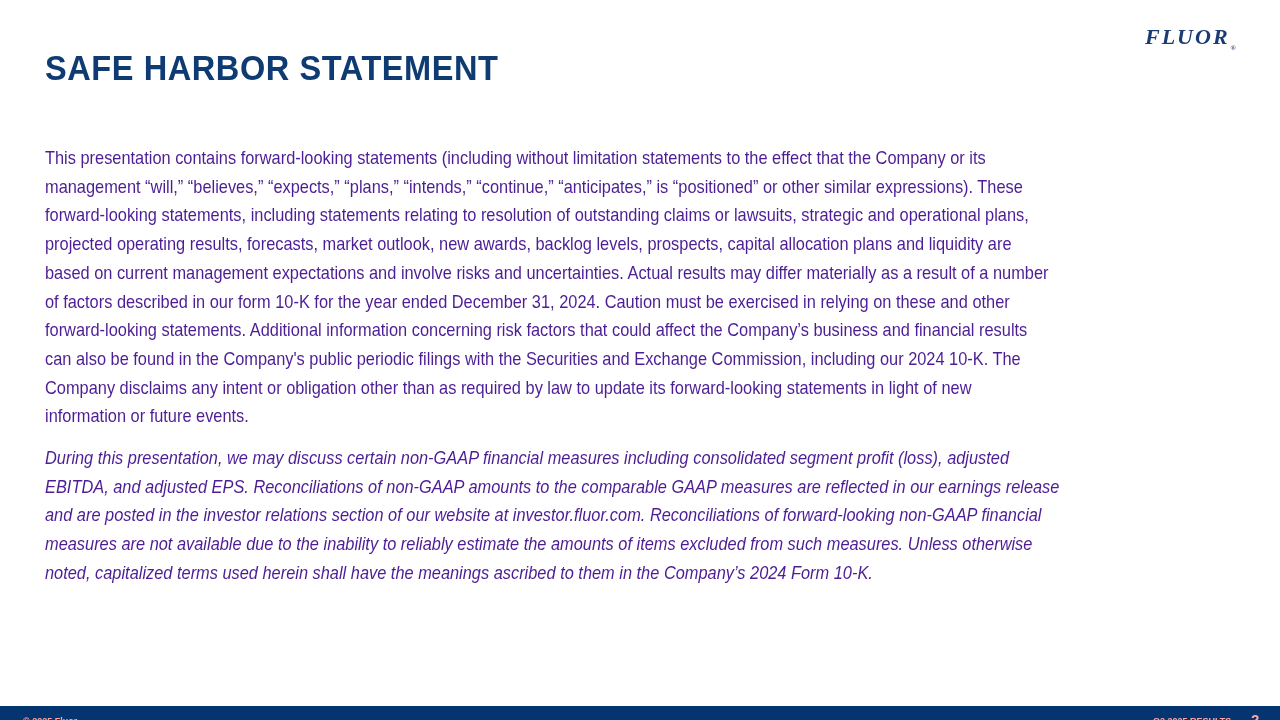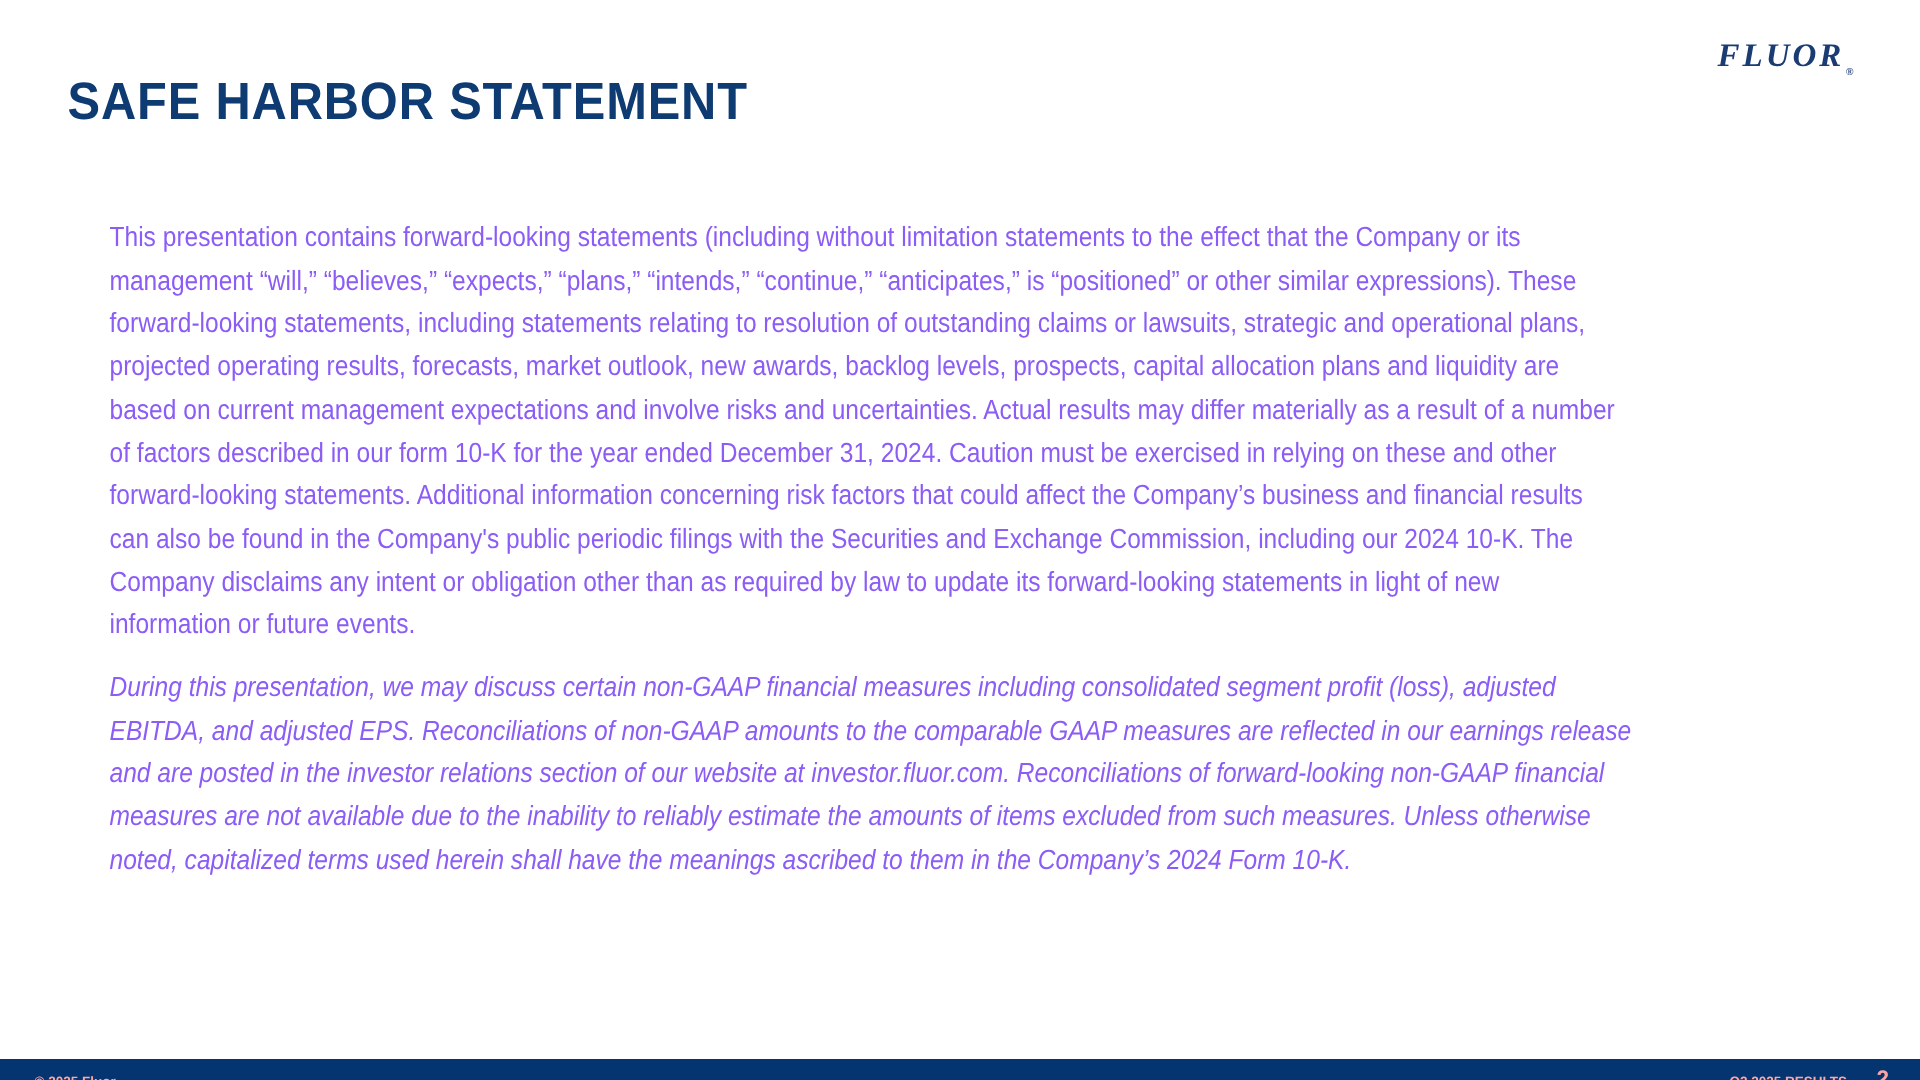--- a/index.html
+++ b/index.html
@@ -1,20 +1,20 @@
 <!DOCTYPE html>
 <html><head>
   <meta charset="utf-8">
   <style>
     html, body { margin:0; padding:0; }
     body { width:1280px; height:720px; position:relative; background:#ffffff; overflow:hidden; font-family:"Liberation Sans", sans-serif; }
     .logo { position:absolute; left:1145px; top:24px; font-family:Liberation Serif, serif; font-weight:bold; font-style:italic; font-size:22px; letter-spacing:2px; color:#1b3c73; }
     .logo .reg { font-size:7px; font-style:normal; letter-spacing:0; vertical-align:-6px; margin-left:1px; }
     .title { position:absolute; left:45px; top:48px; margin:0; font-family:"Liberation Sans", sans-serif; font-weight:bold; font-size:35px; letter-spacing:0.6px; color:#0f3b73; transform:scaleX(0.93); transform-origin:left top; white-space:nowrap; }
-    .body { position:absolute; left:45px; top:144px; width:1200px; color:#8b5cf6;margin-left:28px; }
+    .body { position:absolute; left:45px; top:144px; width:1200px; color:#4c1d95; }
     .para { margin:0; }
     .para + .para { margin-top:13px;font-style:italic; }
     .line { display:block; font-size:18.5px; line-height:28.7px; white-space:nowrap; transform:scaleX(0.885); transform-origin:left center; }
     .footer { position:absolute; left:0; top:706px; width:1280px; height:16px; background:#043570; color:#fca5a5; }
     .copy { position:absolute; left:23px; top:10px; font-size:9px; font-weight:bold; }
     .results { position:absolute; left:1153px; top:10px; font-size:9px; font-weight:bold; }
     .page { position:absolute; left:1251px; top:5px; font-size:15px; font-weight:bold; }
   </style>
 </head>
 <body>

